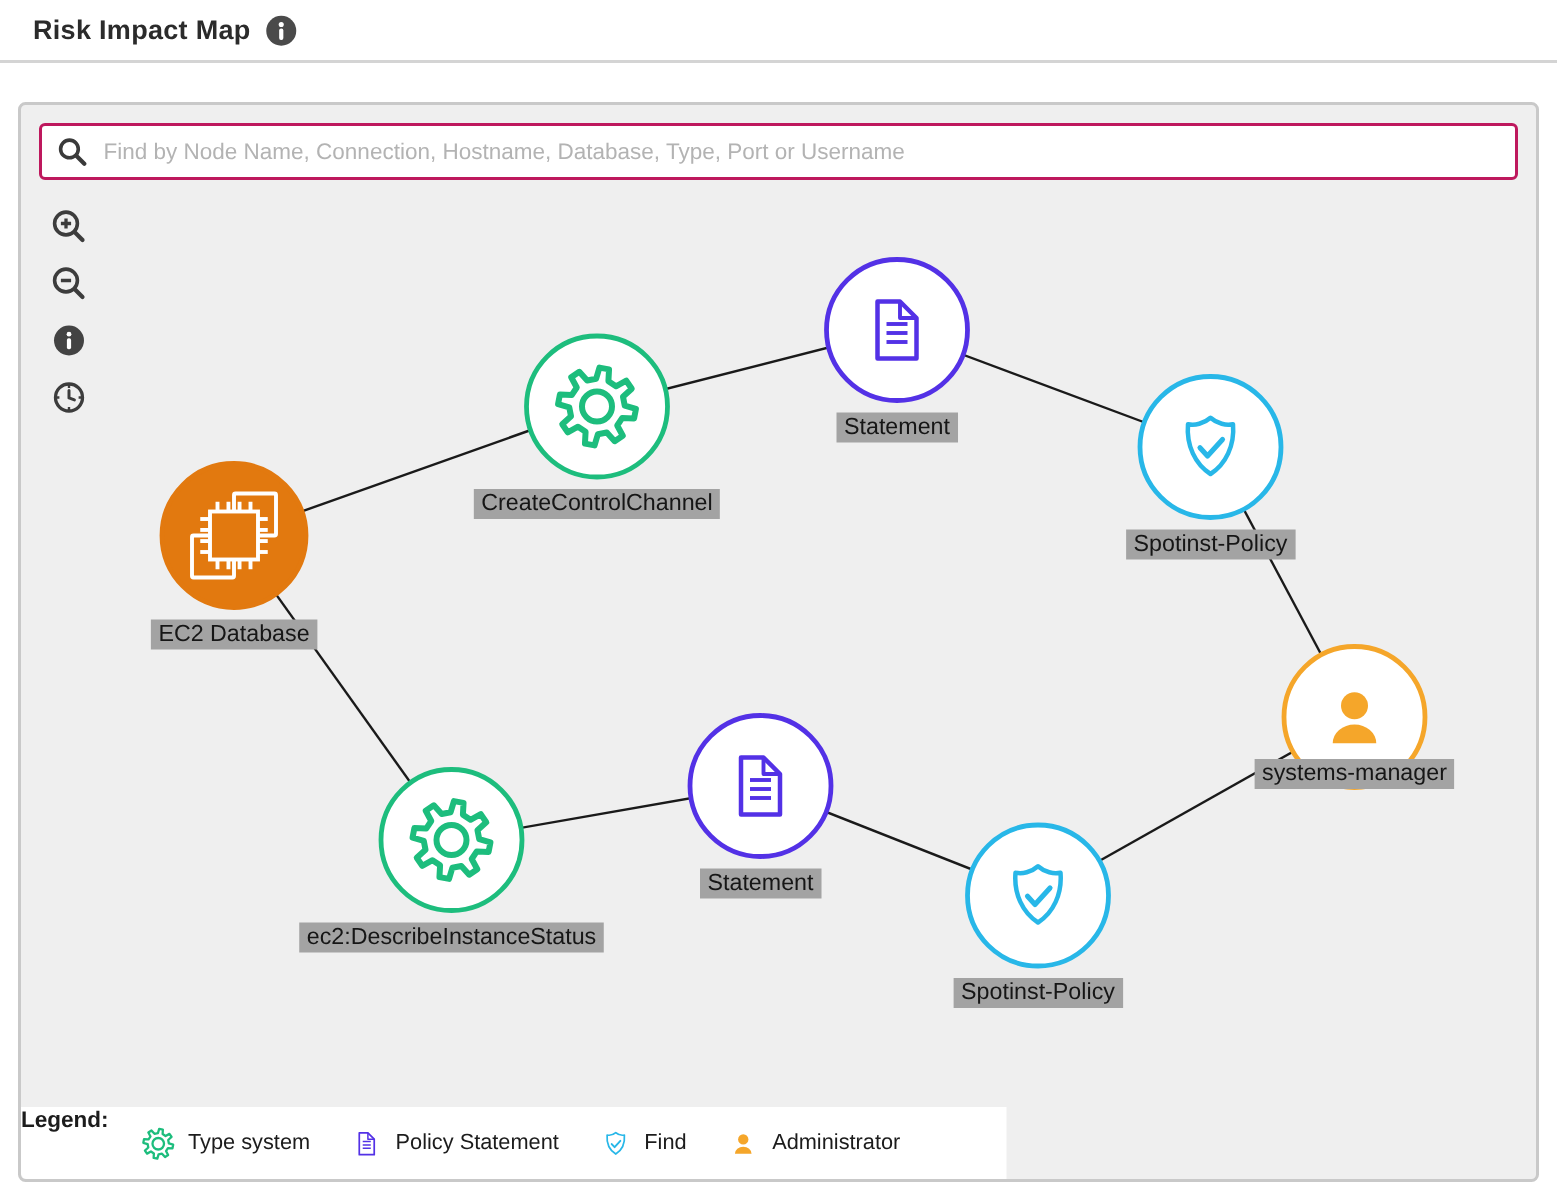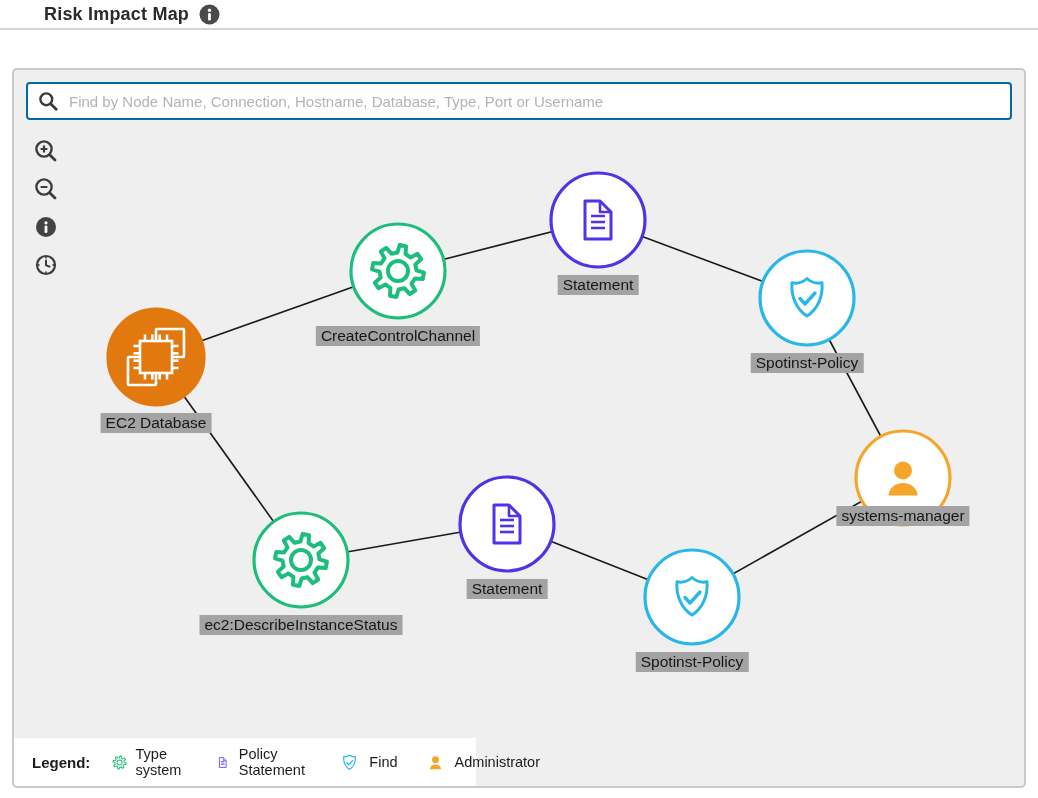--- a/index.html
+++ b/index.html
@@ -1,31 +1,31 @@
 <!DOCTYPE html>
 <html><head>
 <meta charset="utf-8">
 <style>
   html,body{margin:0;padding:0;background:#ffffff;}
   body{width:1038px;height:798px;font-family:"Liberation Sans","DejaVu Sans",sans-serif;position:relative;overflow:hidden;}
-  header{height:28px;display:flex;align-items:center;padding-left:44px;box-sizing:border-box;}
+  header{height:40px;display:flex;align-items:center;padding-left:22px;box-sizing:border-box;}
   h1{font-size:18px;font-weight:700;color:#2b2b2b;margin:0;letter-spacing:.2px;}
   .title-info{margin-left:10px;display:inline-flex;}
   .divider{height:2px;background:#d4d4d4;width:100%;}
   .map-panel{position:absolute;left:12px;right:12px;top:68px;height:720px;border:2px solid #c9c9c9;border-radius:5px;background:#efefef;box-sizing:border-box;overflow:hidden;}
-  .search-box{position:absolute;left:12px;right:12px;top:12px;height:38px;background:#fff;border:2px solid #0369a1;border-radius:4px;display:flex;align-items:center;padding:16px 10px;box-sizing:border-box;z-index:4;}
+  .search-box{position:absolute;left:12px;right:12px;top:12px;height:38px;background:#fff;border:2px solid #be185d;border-radius:4px;display:flex;align-items:center;padding:16px 10px;box-sizing:border-box;z-index:4;}
   .search-box svg{flex:none;margin-right:9px;}
   .search-box input{flex:1;border:none;outline:none;background:transparent;font-size:15px;color:#444;font-family:inherit;}
   .search-box input::placeholder{color:#b3b3b3;}
   .toolbar{position:absolute;left:19px;top:68px;display:flex;flex-direction:column;gap:13px;z-index:4;}
   .toolbar button{width:25px;height:25px;padding:0;margin:0;border:none;background:transparent;cursor:pointer;display:flex;align-items:center;justify-content:center;}
   #graph-svg{position:absolute;left:0;top:0;width:100%;height:100%;z-index:1;}
   #labels{position:absolute;left:0;top:0;width:100%;height:100%;z-index:2;pointer-events:none;}
   .node-label{position:absolute;transform:translateX(-50%);background:#a3a3a3;padding:1px 5px;font-size:15.5px;color:#161616;white-space:nowrap;}
-  .legend{position:absolute;left:0;bottom:0;width:462px;height:48px;background:#ffffff;display:flex;align-items:center;padding-left:18px;box-sizing:border-box;z-index:3;border-radius:0 0 0 4px;}
+  .legend{position:absolute;left:0;bottom:0;width:657px;height:48px;background:#ffffff;display:flex;box-sizing:border-box;z-index:3;border-radius:0 0 0 4px;}
   .legend-title{font-weight:700;font-size:15px;color:#1c1c1c;margin-right:22px;}
   #legend-items{display:flex;align-items:center;gap:26px;}
   .legend-item{display:flex;align-items:center;gap:8px;}
   .legend-item span{font-size:14.5px;color:#1c1c1c;}
 </style>
 </head>
 <body>
 
 <header>
   <h1>Risk Impact Map</h1>

